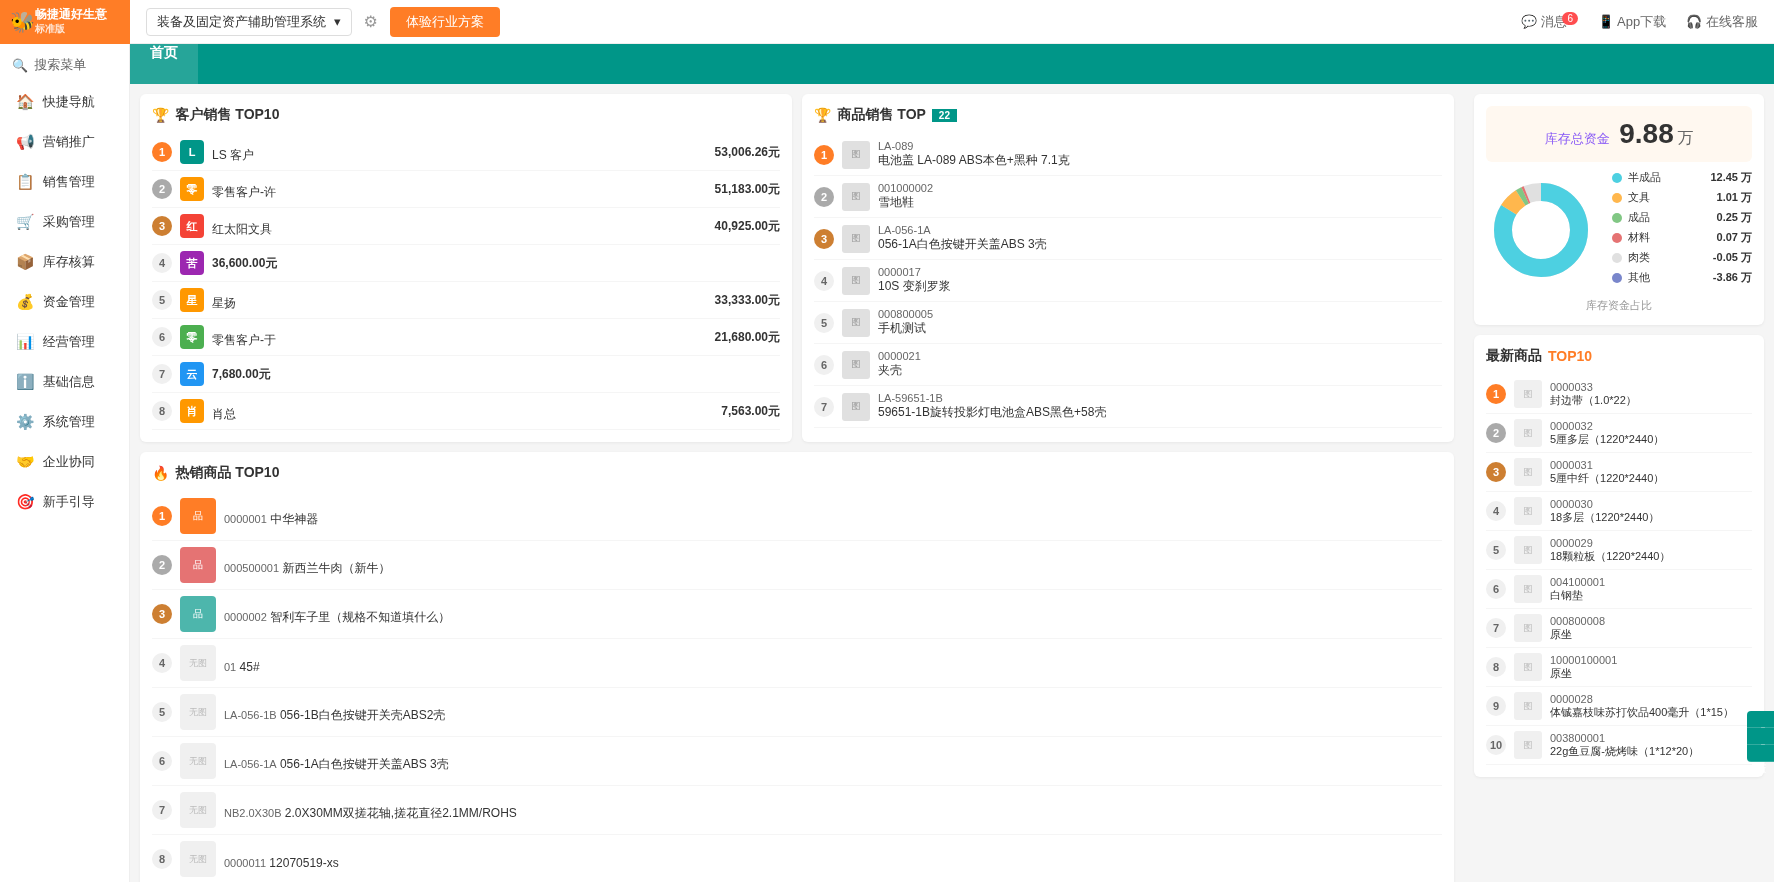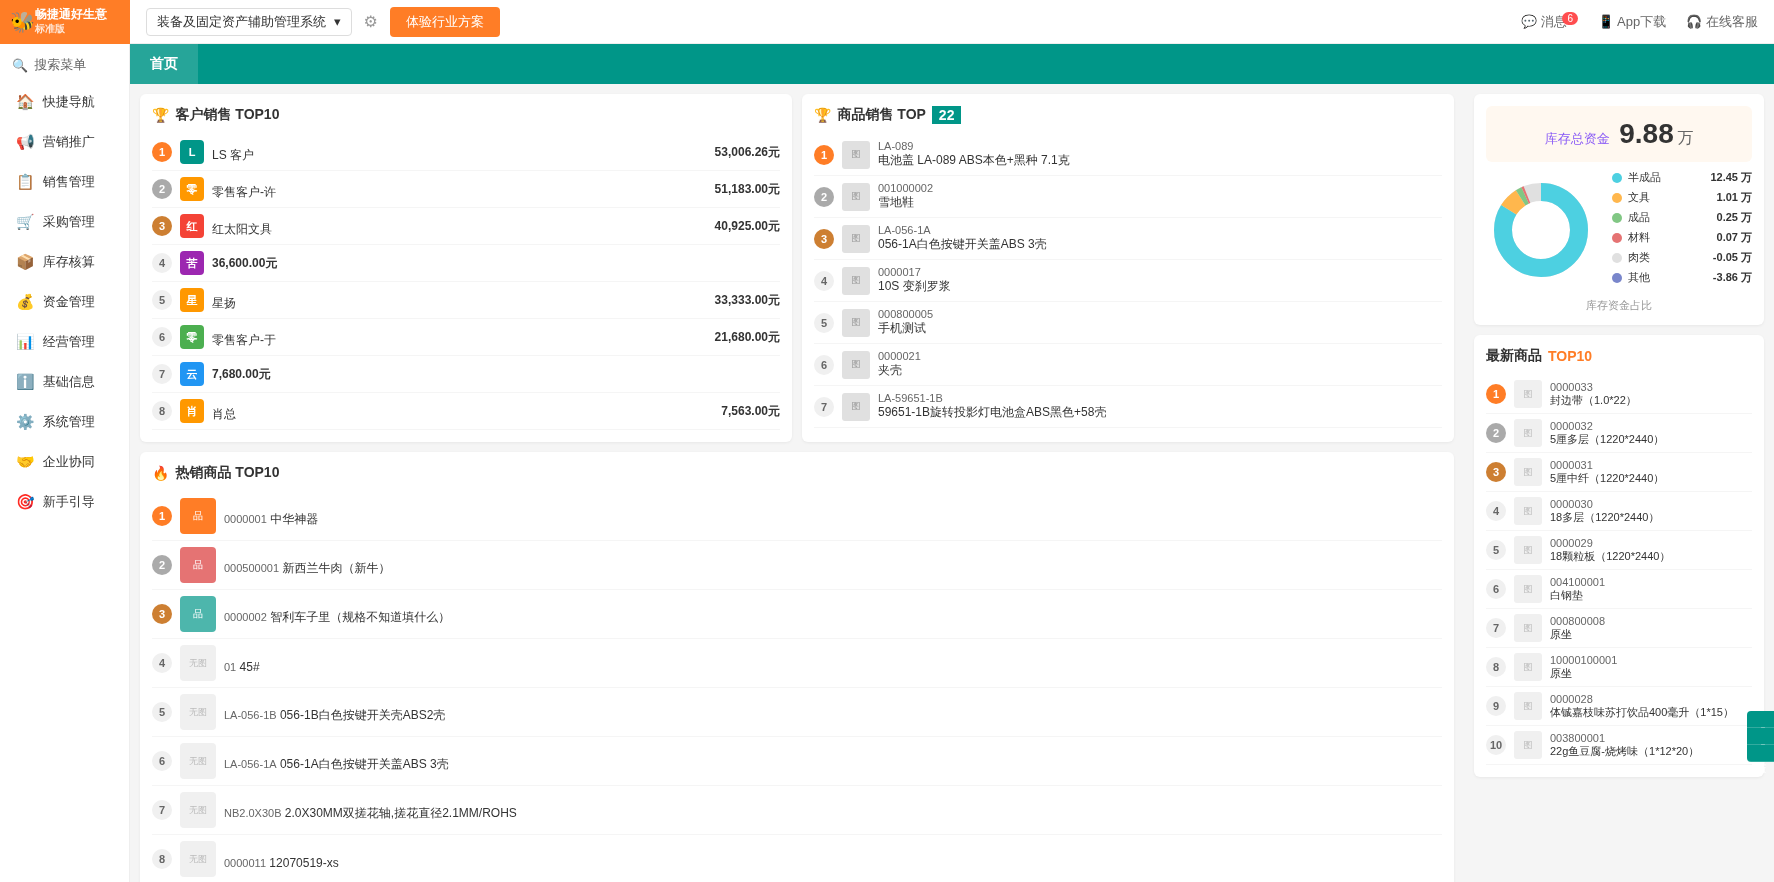--- a/index.html
+++ b/index.html
@@ -109,21 +109,21 @@
       height: 40px;
       background: #009688;
       display: flex;
       align-items: center;
       flex-shrink: 0;
     }
     .nav-tab {
       padding: 0 20px;
       height: 100%;
       display: flex;
-      align-items: center;
+      align-items: flex-start;
       color: #fff;
       font-size: 14px;
       cursor: pointer;
     }
     .nav-tab.active { background: rgba(255,255,255,0.15); font-weight: bold; }
 
     
     .content-area {
       flex: 1;
       display: flex;
@@ -493,21 +493,21 @@
                 <div class="rank-name">肖总</div>
                 <div class="rank-amount">7,563.00元</div>
               </div>
             </div>
           </div>
 
           <div class="card">
             <div class="card-title">
               <span>🏆</span>
               <span>商品销售 TOP</span>
-              <span style="background:#009688; color:#fff; border-radius:0; padding:1px 7px; font-size:14px;">22</span>
+              <span style="background:#009688; color:#fff; border-radius:0; padding:1px 7px; font-size:10px;">22</span>
             </div>
             <div>
               <div class="prod-rank-item">
                 <div class="rank-num rank-1">1</div>
                 <div class="new-prod-img" style="background:#e0e0e0; color:#999;">图</div>
                 <div>
                   <div class="prod-code">LA-089</div>
                   <div class="prod-name">电池盖 LA-089 ABS本色+黑种 7.1克</div>
                 </div>
               </div>

